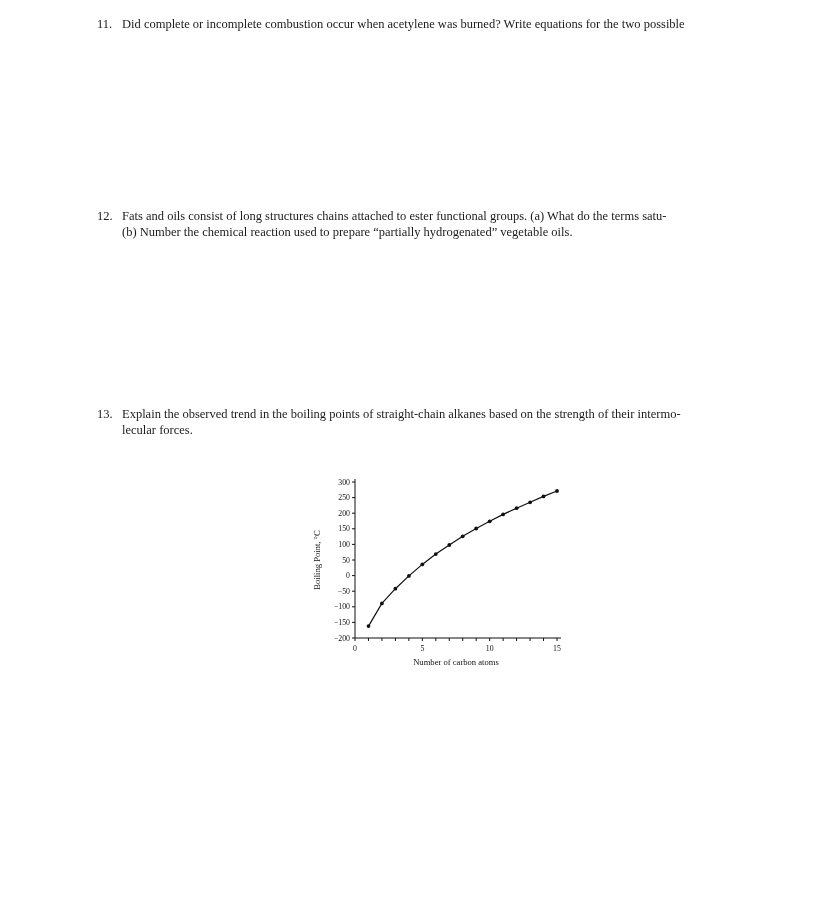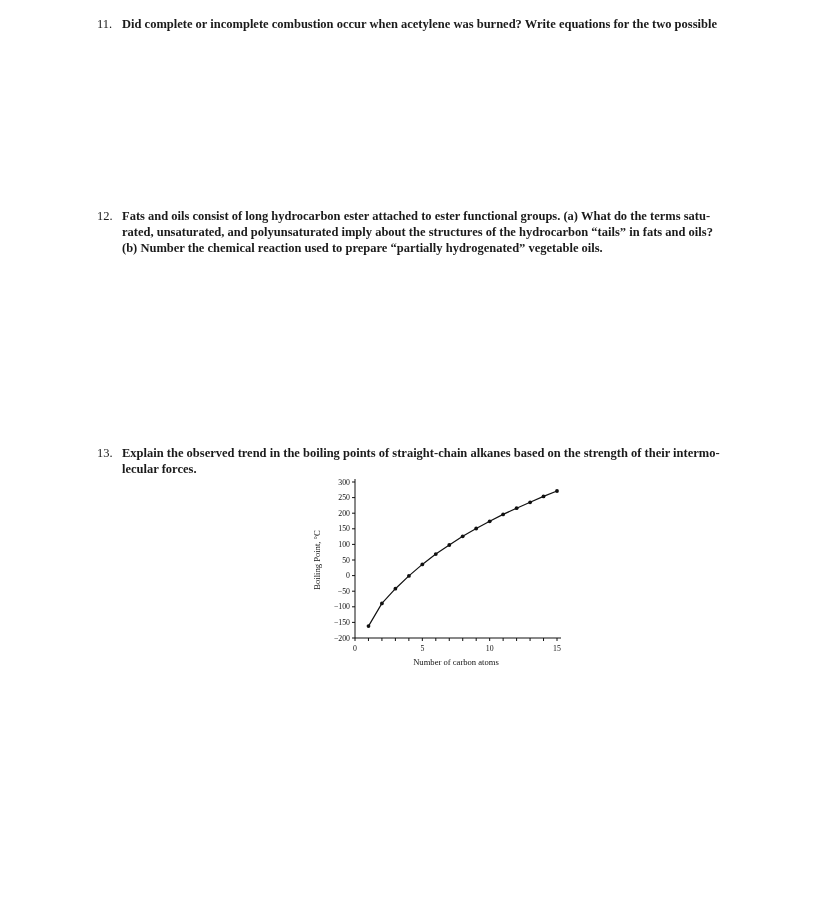--- a/index.html
+++ b/index.html
@@ -18,21 +18,21 @@
     display: flex;
     align-items: flex-start;
     font-size: 12.5px;
     line-height: 16px;
   }
   .qnum {
     display: inline-block;
     width: 25px;
     flex: 0 0 25px;
   }
-  .qtext { width: 648px; font-weight: bold; }
+  .qtext { width: 648px; }
   .qline { white-space: nowrap; }
   .chart-wrap {
     position: absolute;
     left: 308px;
     top: 472px;
     width: 262px;
     height: 200px;
   }
   .chart-wrap svg {
     font-family: "Liberation Serif", serif;
@@ -62,27 +62,26 @@
   <div class="question" style="top:16px">
     <span class="qnum">11.</span>
     <div class="qtext">
       <div class="qline">Did complete or incomplete combustion occur when acetylene was burned? Write equations for the two possible</div>
     </div>
   </div>
 
   <div class="question" style="top:208px">
     <span class="qnum">12.</span>
     <div class="qtext">
-      <div class="qline">Fats and oils consist of long hydrocarbon ester attached to ester functional groups. (a) What do the terms satu-</div>
-      <div class="qline">rated, unsaturated, and polyunsaturated imply about the structures of the hydrocarbon “tails” in fats and oils?</div>
+      <div class="qline">Fats and oils consist of long structures chains attached to ester functional groups. (a) What do the terms satu-</div>
       <div class="qline">(b) Number the chemical reaction used to prepare “partially hydrogenated” vegetable oils.</div>
     </div>
   </div>
 
-  <div class="question" style="top:445px">
+  <div class="question" style="top:406px">
     <span class="qnum">13.</span>
     <div class="qtext">
       <div class="qline">Explain the observed trend in the boiling points of straight-chain alkanes based on the strength of their intermo-</div>
       <div class="qline">lecular forces.</div>
     </div>
   </div>
 
   <div class="chart-wrap">
     <svg id="chart-svg" width="262" height="200" viewBox="0 0 262 200">
         <line x1="47" y1="7" x2="47" y2="166" stroke="#111" stroke-width="1"></line>

